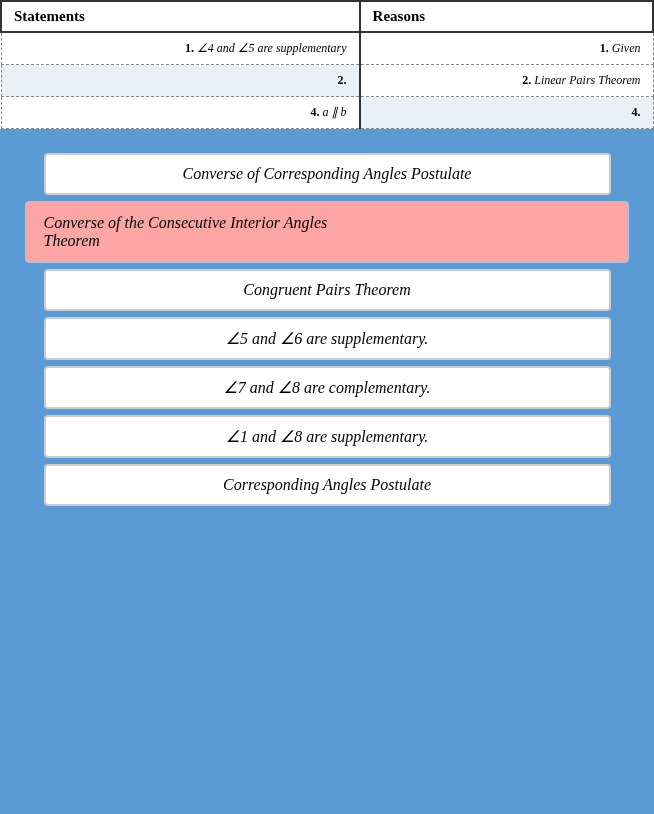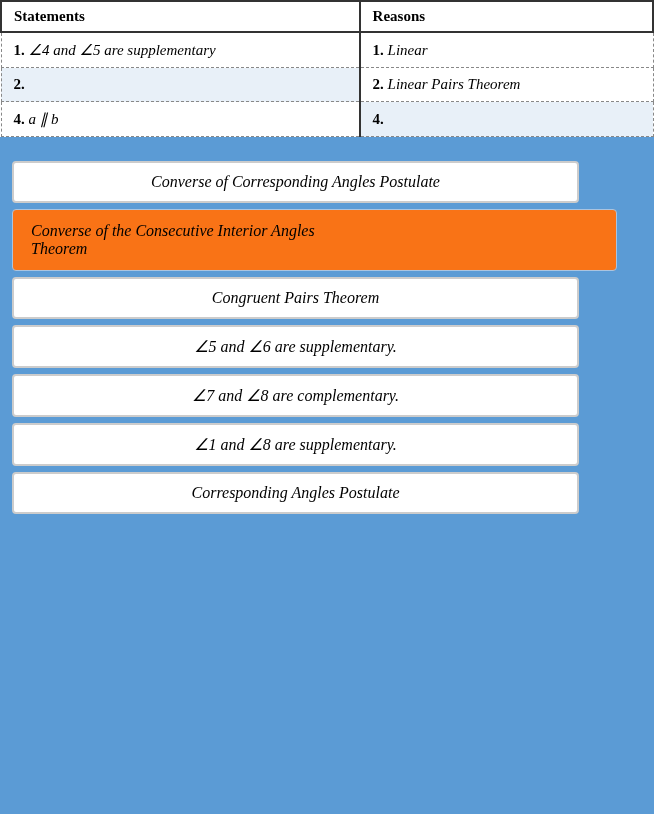--- a/index.html
+++ b/index.html
@@ -25,22 +25,23 @@
       background: white;
       border: 2px solid #333;
       padding: 6px 12px;
       text-align: left;
       font-size: 15px;
       font-weight: bold;
     }
     .proof-table td {
       border: 1px dashed #888;
       padding: 8px 12px;
-      font-size: 15px;
+      font-size: 12px;
       min-height: 36px;
+      text-align: right;
     }
     .proof-table tr td:first-child {
       border-right: 2px solid #333;
     }
     .proof-table .col-statements {
       width: 55%;
     }
     .proof-table .col-reasons {
       width: 45%;
     }
@@ -66,34 +67,34 @@
       text-align: center;
       display: inline-block;
     }
     .answer-box-wide {
       width: 90%;
     }
 
     
     .section-wide {
       width: 96%;
-      background: #f97316;
+      background: #fca5a5;
       border: 1.5px solid #aac4e0;
       border-radius: 4px;
       padding: 12px 18px;
       font-size: 16px;
       font-style: italic;
       text-align: left;
     }
 
     .row-group {
       width: 100%;
       display: flex;
       flex-direction: column;
-      align-items: flex-start;
+      align-items: center;
       gap: 6px;
     }
 
     .stmt-text {
       font-style: italic;
     }
     .stmt-num {
       font-style: normal;
       font-weight: bold;
     }
@@ -109,21 +110,21 @@
     </tr>
   </thead>
   <tbody>
     <tr>
       <td>
         <span class="stmt-num">1. </span>
         <span class="stmt-text">∠4 and ∠5 are supplementary</span>
       </td>
       <td>
         <span class="stmt-num">1. </span>
-        <span class="stmt-text">Linear</span>
+        <span class="stmt-text">Given</span>
       </td>
     </tr>
     <tr>
       <td style="background:#e8f0f8; min-height:36px;">
         <span class="stmt-num">2.</span>
       </td>
       <td>
         <span class="stmt-num">2. </span>
         <span class="stmt-text">Linear Pairs Theorem</span>
       </td>

